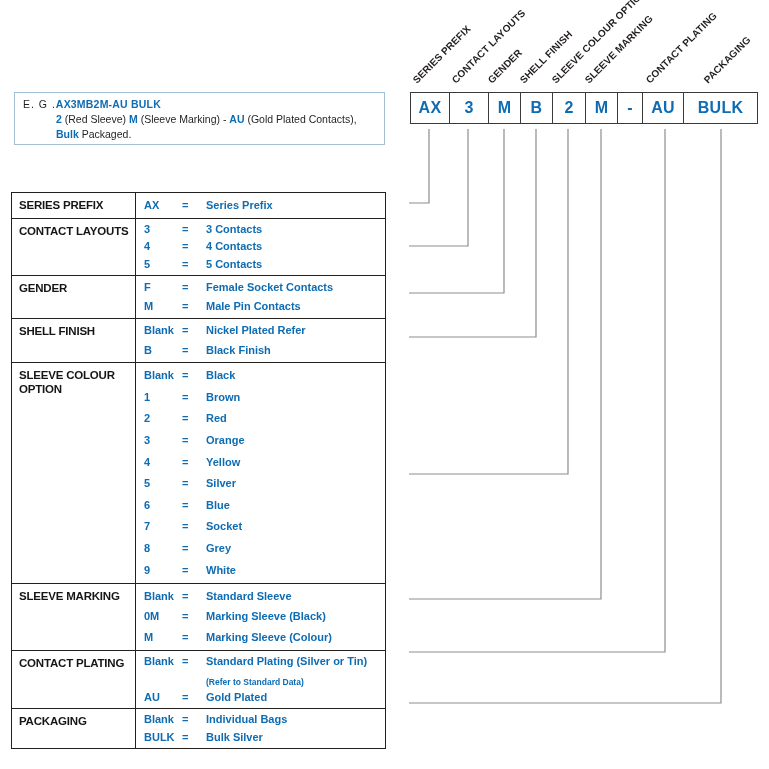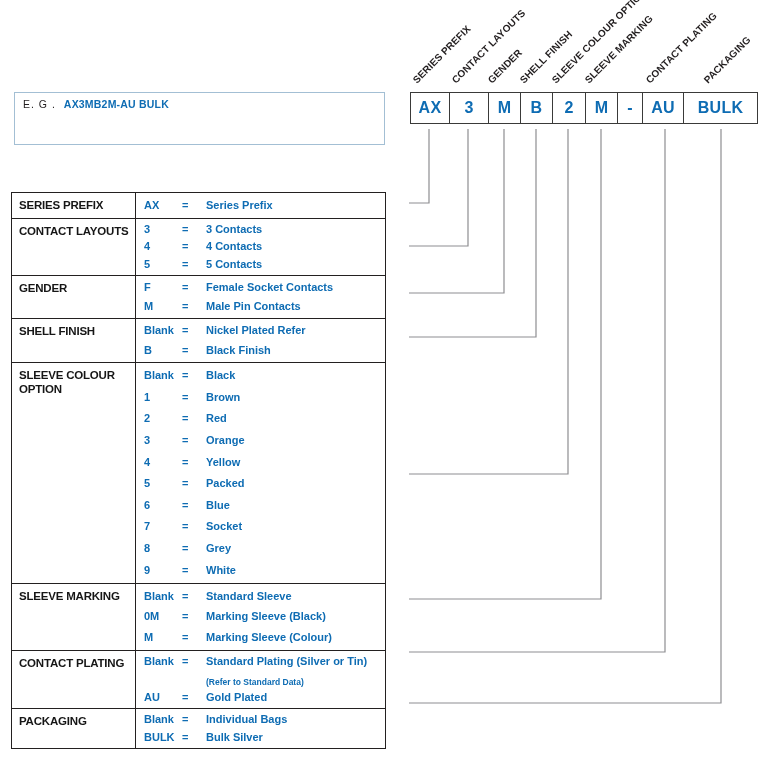--- a/index.html
+++ b/index.html
@@ -30,21 +30,21 @@
   }
   .code-cell + .code-cell{border-left:1px solid #3a3a39;}
   
   .conn-svg{position:absolute;left:0;top:0;pointer-events:none;}
   
   .eg-box{
     position:absolute;left:14px;top:92px;width:371px;height:53px;
     border:1px solid var(--egb);box-sizing:border-box;padding:4px 8px 0 8px;
     font-size:10.5px;line-height:15px;background:#fff;
   }
-  .eg-line1{display:flex;gap:8px;}
+  .eg-line1{display:flex;}
   .eg-label{color:#231f20;letter-spacing:1px;}
   .eg-code{color:var(--blue);font-weight:bold;letter-spacing:0.2px;text-align:right;}
   .eg-line{margin-left:33px;}
   .seg-blue{color:var(--blue);font-weight:bold;}
   .seg-black{color:#231f20;}
   
   .order-table{
     position:absolute;left:11px;top:192px;width:375px;
     border:1.5px solid var(--border);box-sizing:border-box;background:#fff;
   }
@@ -68,20 +68,21 @@
 </head>
 <body>
 
 <div class="canvas">
 
   <div class="eg-box">
     <div class="eg-line1">
       <span class="eg-label">E. G .</span>
       <span class="eg-code">AX3MB2M-AU BULK</span>
     </div>
+    <div class="eg-line"><span class="seg-blue">2</span><span class="seg-black"> (Red Sleeve) </span><span class="seg-blue">M</span><span class="seg-black"> (Sleeve Marking) - </span><span class="seg-blue">AU</span><span class="seg-black"> (Gold Plated Contacts), </span><span class="seg-blue">Bulk</span><span class="seg-black"> Packaged.</span></div>
   </div>
 
   <div id="rotated-labels">
       <div class="rot-label" style="left: 419px;">SERIES PREFIX</div>
       <div class="rot-label" style="left: 458px;">CONTACT LAYOUTS</div>
       <div class="rot-label" style="left: 493.5px;">GENDER</div>
       <div class="rot-label" style="left: 525.5px;">SHELL FINISH</div>
       <div class="rot-label" style="left: 558px;">SLEEVE COLOUR OPTION</div>
       <div class="rot-label" style="left: 590.5px;">SLEEVE MARKING</div>
       <div class="rot-label" style="left: 652px;">CONTACT PLATING</div>
@@ -196,21 +197,21 @@
             <span class="t-desc"><span>Orange</span></span>
           </div>
           <div class="t-row">
             <span class="t-code">4</span>
             <span class="t-eq">=</span>
             <span class="t-desc"><span>Yellow</span></span>
           </div>
           <div class="t-row">
             <span class="t-code">5</span>
             <span class="t-eq">=</span>
-            <span class="t-desc"><span>Packed</span></span>
+            <span class="t-desc"><span>Silver</span></span>
           </div>
           <div class="t-row">
             <span class="t-code">6</span>
             <span class="t-eq">=</span>
             <span class="t-desc"><span>Blue</span></span>
           </div>
           <div class="t-row">
             <span class="t-code">7</span>
             <span class="t-eq">=</span>
             <span class="t-desc"><span>Socket</span></span>

